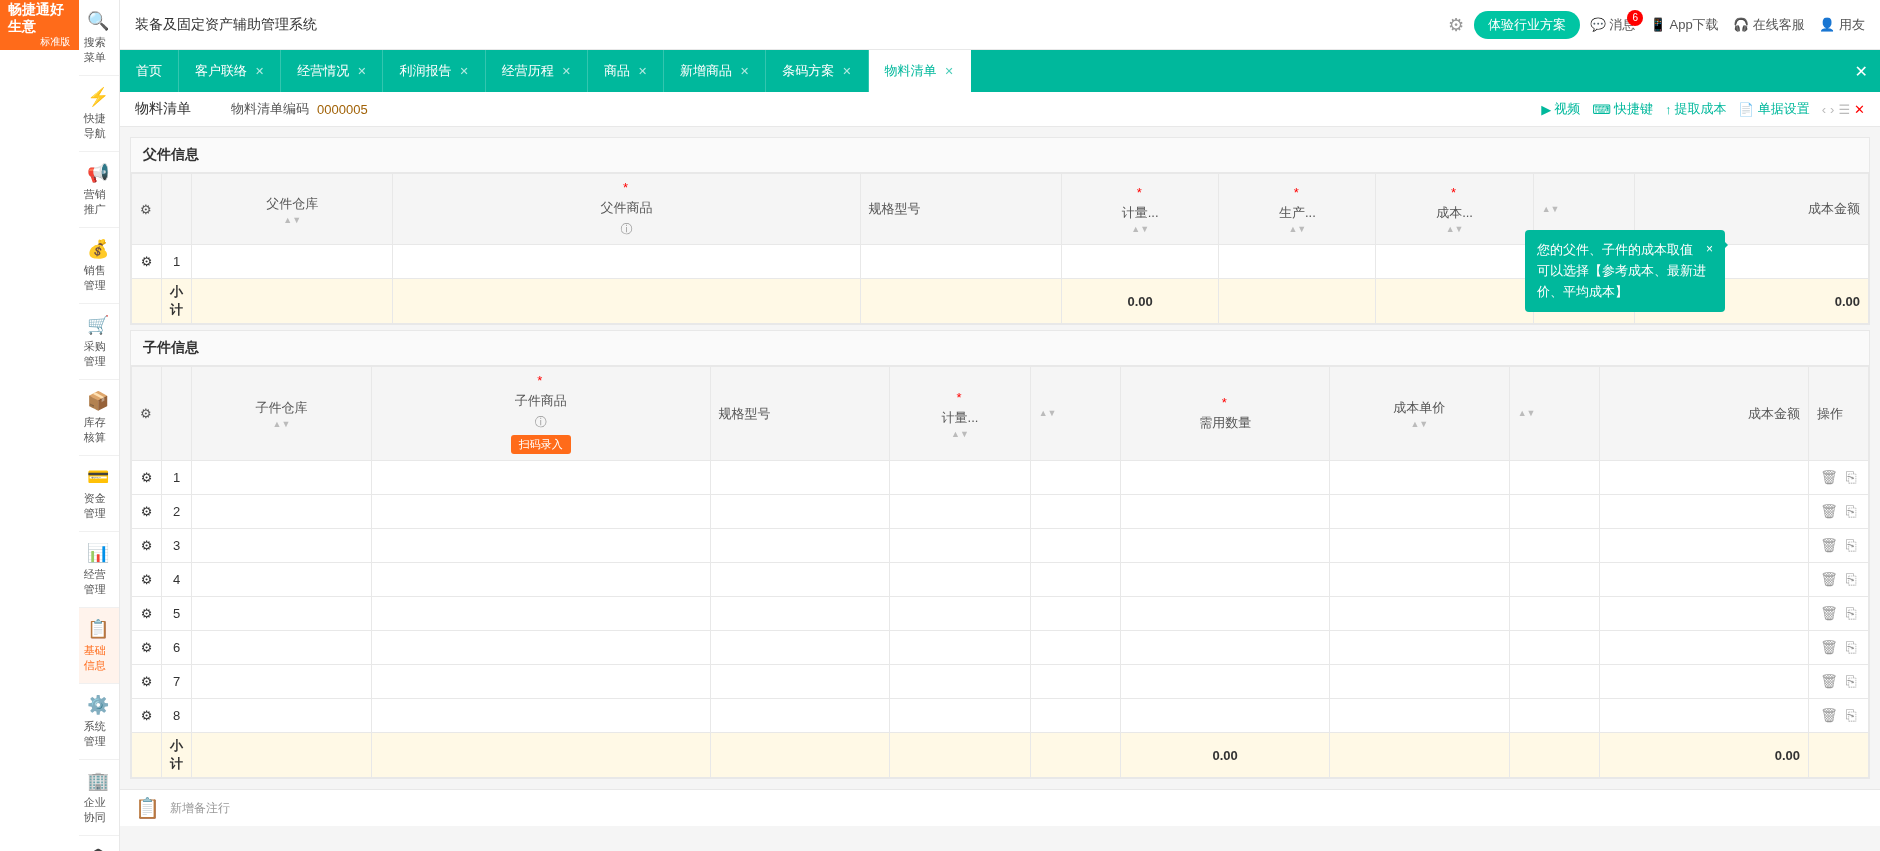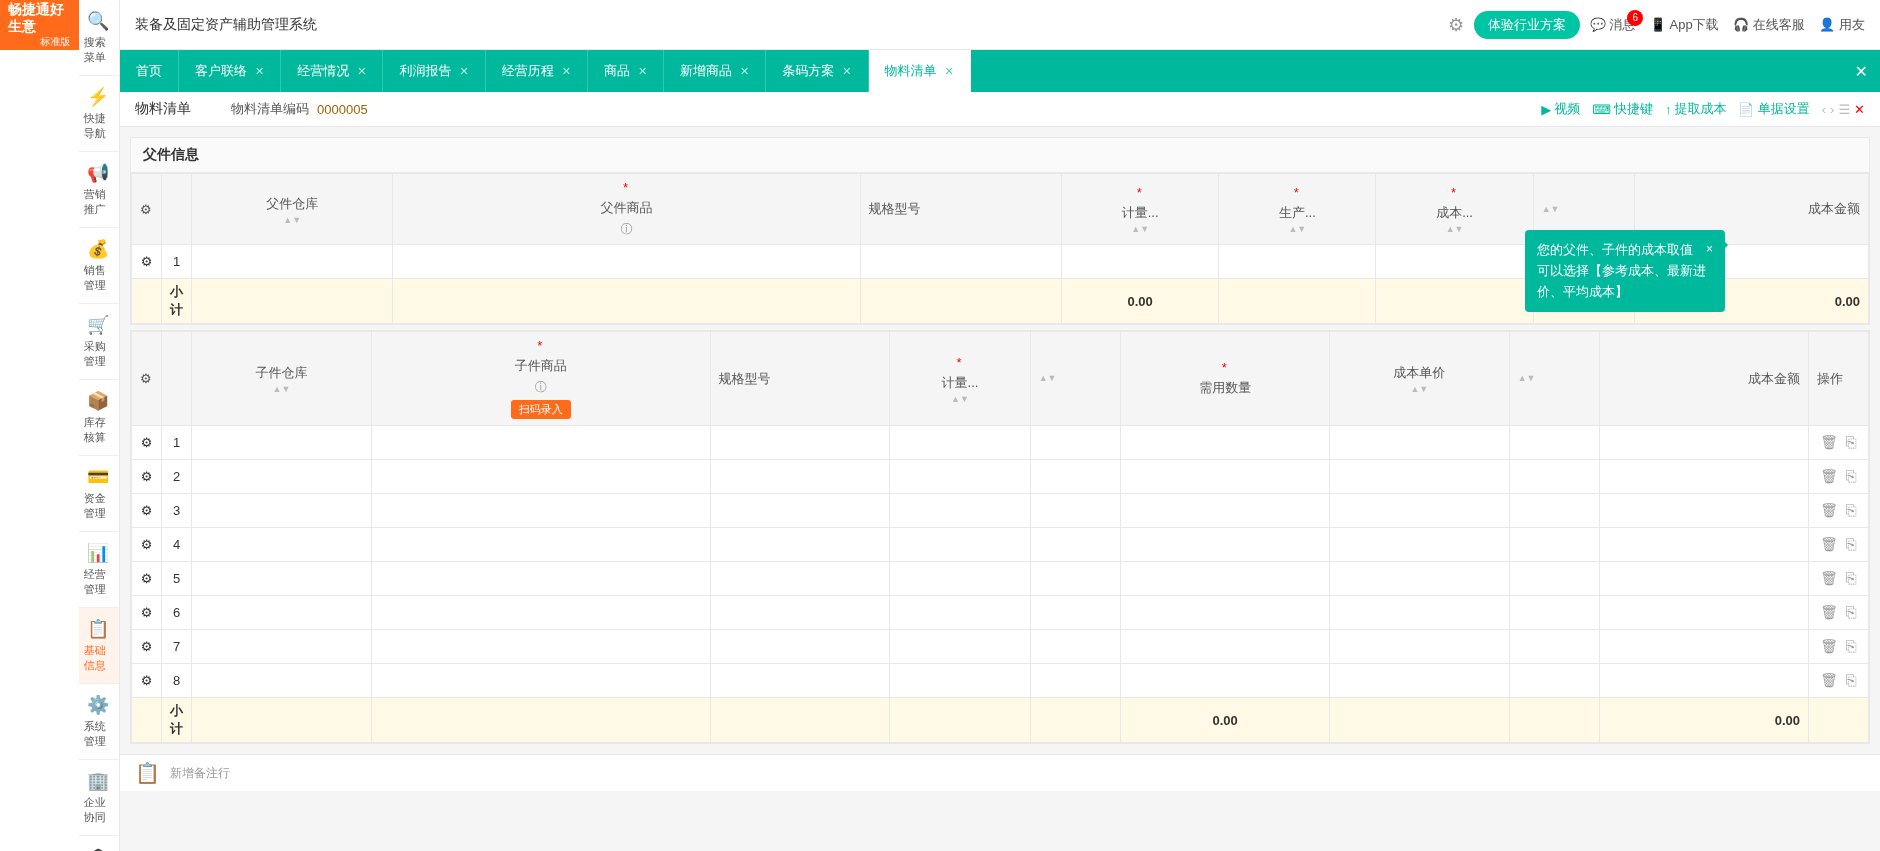--- a/index.html
+++ b/index.html
@@ -541,20 +541,21 @@
             <td></td>
             <td></td>
             <td></td>
             <td style="text-align:right;">0.00</td>
           </tr>
         </tbody>
       </table>
     </div>
 
     <div style="margin:5px 10px 10px 10px; background:#fff; border:1px solid #e8e8e8;">
+      <div class="section-title">子件信息</div>
       <table class="data-table">
         <thead>
           <tr>
             <th class="col-gear">⚙</th>
             <th class="row-num"></th>
             <th>
               <div class="th-with-sort">
                 <span>子件仓库</span>
                 <span class="sort-arrows">▲▼</span>
               </div>

